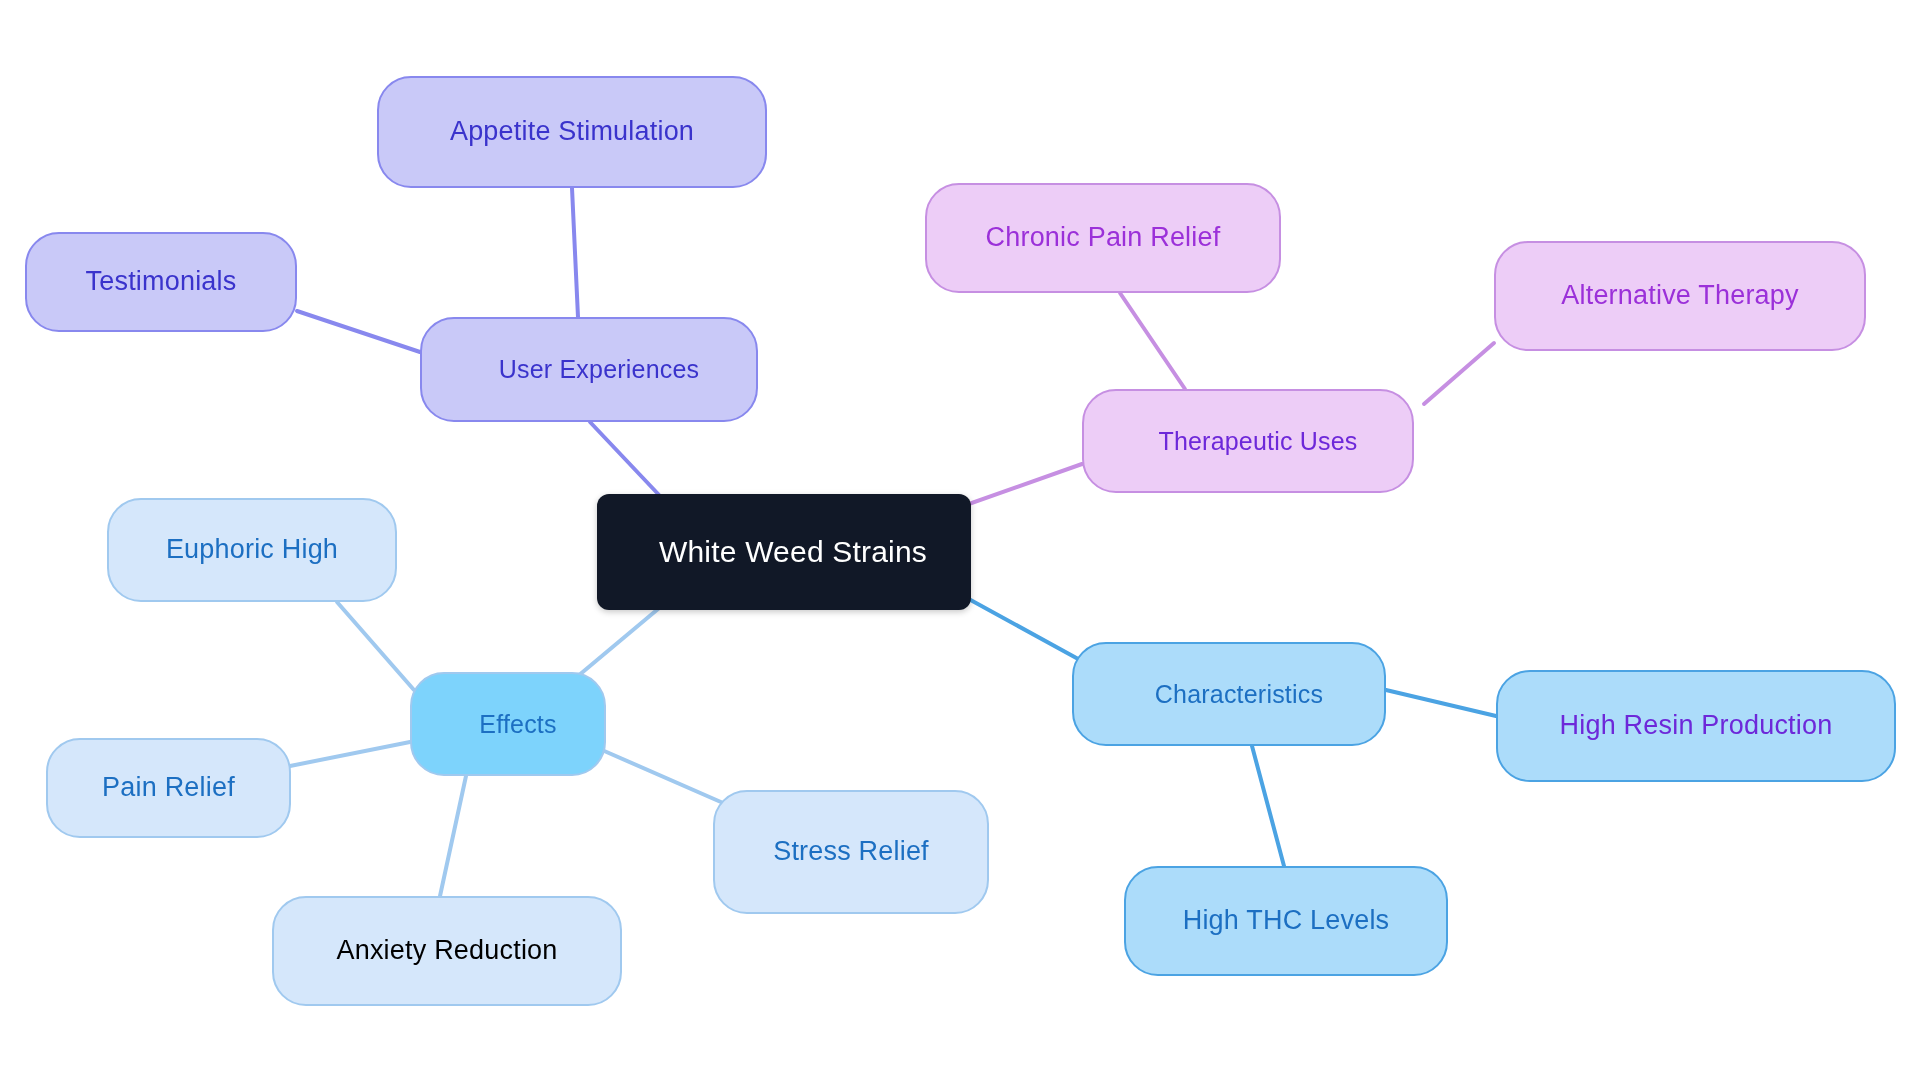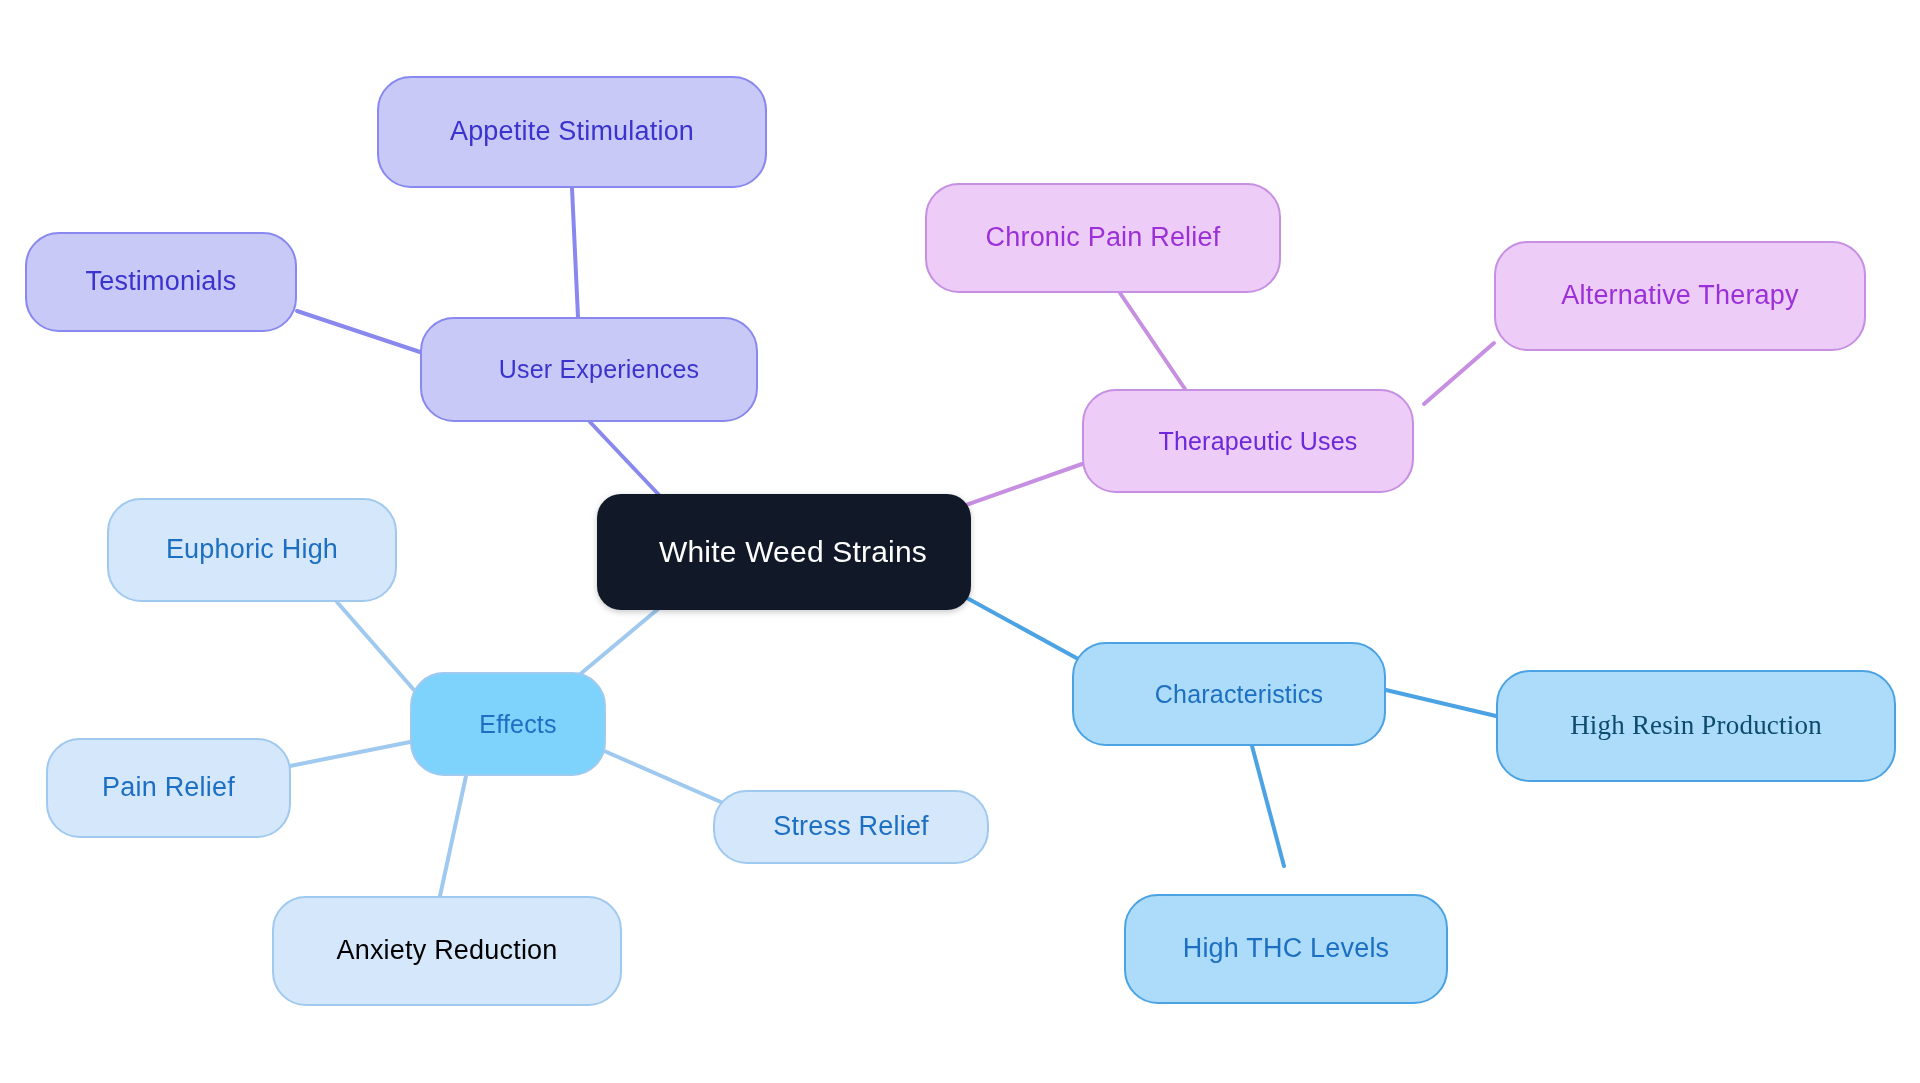--- a/index.html
+++ b/index.html
@@ -33,21 +33,21 @@
     text-align: center;
     border-style: solid;
     border-width: 2px;
     border-radius: 34px;
     line-height: 1.15;
     white-space: nowrap;
     letter-spacing: 0.2px;
   }
   .node.root {
     border-width: 0;
-    border-radius: 24px;
+    border-radius: 12px;
     color: #ffffff;
     font-size: 30px;
     box-shadow: 0 2px 6px rgba(0,0,0,0.22);
     padding-left: 18px;
   }
   .node.branch { font-size: 25px; padding-left: 20px; }
   .node.leaf   { font-size: 27px; }
 </style>
 </head>
 <body>
@@ -92,28 +92,28 @@
     </div>
     <div class="node branch" style="left: 410px; top: 672px; width: 196px; height: 104px; background: #7dd3fc; border-color: rgb(160, 201, 239); color: rgb(28, 111, 194);">
       <span>Effects</span>
     </div>
     <div class="node leaf" style="left: 46px; top: 738px; width: 245px; height: 100px; background: rgb(213, 231, 251); border-color: rgb(160, 201, 239); color: rgb(28, 111, 194);">
       <span>Pain Relief</span>
     </div>
     <div class="node leaf" style="left: 272px; top: 896px; width: 350px; height: 110px; background: rgb(213, 231, 251); border-color: rgb(160, 201, 239); color: #000000;">
       <span>Anxiety Reduction</span>
     </div>
-    <div class="node leaf" style="left: 713px; top: 790px; width: 276px; height: 74px; background: rgb(213, 231, 251); border-color: rgb(160, 201, 239); color: rgb(28, 111, 194);">
+    <div class="node leaf" style="left: 713px; top: 790px; width: 276px; height: 124px; background: rgb(213, 231, 251); border-color: rgb(160, 201, 239); color: rgb(28, 111, 194);">
       <span>Stress Relief</span>
     </div>
     <div class="node branch" style="left: 1072px; top: 642px; width: 314px; height: 104px; background: rgb(172, 220, 250); border-color: rgb(75, 163, 227); color: rgb(28, 111, 194);">
       <span>Characteristics</span>
     </div>
-    <div class="node leaf" style="left: 1496px; top: 670px; width: 400px; height: 112px; background: rgb(172, 220, 250); border-color: rgb(75, 163, 227); color: #0c4a6e; font-family: Liberation Serif, serif;">
+    <div class="node leaf" style="left: 1496px; top: 670px; width: 400px; height: 112px; background: rgb(172, 220, 250); border-color: rgb(75, 163, 227); color: #6d28d9;">
       <span>High Resin Production</span>
     </div>
-    <div class="node leaf" style="left: 1124px; top: 866px; width: 324px; height: 110px; background: rgb(172, 220, 250); border-color: rgb(75, 163, 227); color: rgb(28, 111, 194); margin-top: 28px;">
+    <div class="node leaf" style="left: 1124px; top: 866px; width: 324px; height: 110px; background: rgb(172, 220, 250); border-color: rgb(75, 163, 227); color: rgb(28, 111, 194);">
       <span>High THC Levels</span>
     </div>
     <div class="node root" style="left: 597px; top: 494px; width: 374px; height: 116px; background: rgb(17, 24, 39); color: rgb(255, 255, 255);">
       <span>White Weed Strains</span>
     </div>
   </div>
 
 </body></html>

